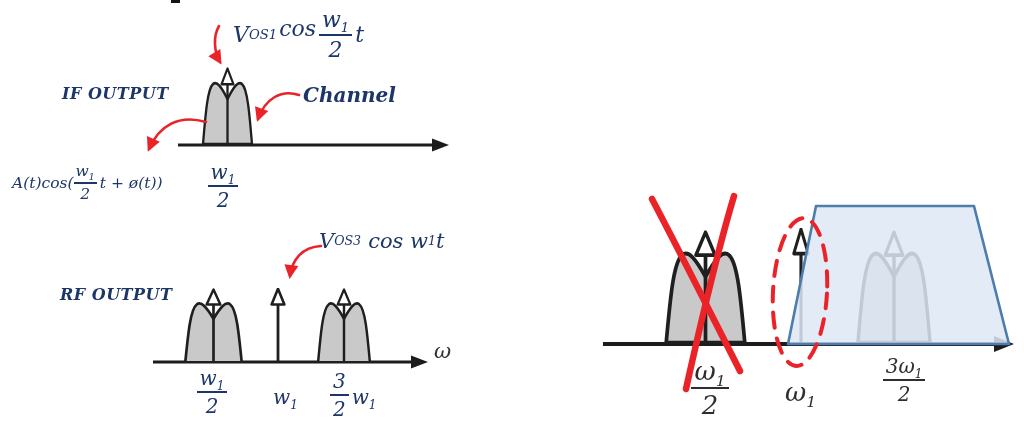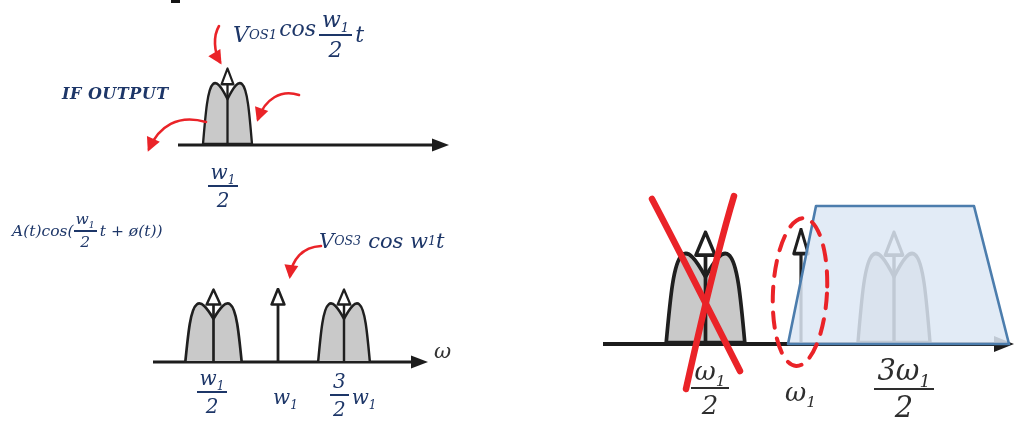--- a/index.html
+++ b/index.html
@@ -19,21 +19,21 @@
   .red-arrow{stroke:var(--red,#ea2328);stroke-width:2.6;fill:none;stroke-linecap:round;}
   .red-x{stroke:var(--red,#ea2328);stroke-width:6.5;fill:none;stroke-linecap:round;}
   .red-ellipse{stroke:var(--red,#ea2328);stroke-width:4;fill:none;stroke-dasharray:15 11;stroke-linecap:round;}
   .filter-trap{fill:var(--filter_fill,#dde8f4);fill-opacity:.85;stroke:var(--filter_stroke,#4c7dad);stroke-width:2.6;stroke-linejoin:round;}
 
   
   .lbl{position:absolute;color:var(--navy,#1d3668);font-style:italic;line-height:1.05;white-space:nowrap;}
   .title{font-weight:bold;font-size:16px;letter-spacing:.5px;}
   .math22{font-size:22px;display:flex;align-items:center;}
   .math21{font-size:21px;display:flex;align-items:center;}
-  .math15{font-size:15.5px;display:flex;align-items:center;margin-top:48px;}
+  .math15{font-size:15.5px;display:flex;align-items:center;}
   .dark{color:var(--right_label,#2e2e2e);}
   sub{font-size:60%;line-height:0;}
   .fn{margin:0 3px 12px 2px;}
   .fnsp{margin-left:7px;font-style:italic;}
   .frac{display:inline-flex;flex-direction:column;align-items:center;line-height:1;vertical-align:middle;}
   .frac .num{padding:0 3px 3px;border-bottom:2px solid currentColor;}
   .frac .den{padding-top:3px;}
   .frac.small .num{padding:0 2px 2px;}
   .frac.heavy .num{border-bottom-width:2.5px;}
   .tickc{text-align:center;display:flex;justify-content:center;}
@@ -49,21 +49,21 @@
   #if-signal{left:12px;top:164px;}
   #if-tick{left:203px;top:162px;width:40px;font-size:20px;}
   #rf-title{left:60px;top:287px;}
   #rf-spur{left:319px;top:230px;}
   #rf-tick1{left:192px;top:368px;width:40px;font-size:20px;}
   #rf-tick2{left:273px;top:387px;font-size:20px;}
   #rf-tick3{left:330px;top:371px;font-size:20px;display:flex;}
   #rf-axis-label{left:434px;top:340px;font-size:21px;color:#333;}
   #f-tick1{left:684px;top:358px;width:52px;font-size:26px;}
   #f-tick2{left:785px;top:379px;font-size:26px;}
-  #f-tick3{left:872px;top:356px;width:64px;font-size:29px;}
+  #f-tick3{left:872px;top:356px;width:64px;font-size:20px;}
 </style>
 </head>
 <body>
 
 <div id="stage">
 
   <svg id="diagram-svg" viewBox="0 0 1024 436">
     <defs>
       <symbol id="twin-hump" viewBox="0 0 80 100" preserveAspectRatio="none">
         <path class="spectrum-path" d="M3,99 C7,58 10,28 18,22 C24,17 31,26 40,41 C49,26 56,17 62,22 C70,28 73,58 77,99 Z"></path>
@@ -118,37 +118,39 @@
     <span>V</span>
       <sub>OS1</sub>
       <span class="fn">cos</span>
       <span class="frac">
         <span class="num"><span>w</span><sub>1</sub></span>
         <span class="den">2</span>
       </span>
       <span class="argt">t</span>
   </div>
 
+  <div class="lbl" id="channel-label">Channel</div>
 
   <div class="lbl math15" id="if-signal">
     <span>A(t)cos(</span>
       <span class="frac small">
         <span class="num"><span>w</span><sub>1</sub></span>
         <span class="den">2</span>
       </span>
       <span class="argt">t + ø(t))</span>
   </div>
 
   <div class="lbl tickc" id="if-tick">
     <span class="frac">
         <span class="num"><span>w</span><sub>1</sub></span>
         <span class="den">2</span>
       </span>
   </div>
 
+  <div class="lbl title" id="rf-title">RF OUTPUT</div>
 
   <div class="lbl math21" id="rf-spur">
     <span>V</span>
       <sub>OS3</sub>
       <span class="fnsp">cos w</span>
       <sub>1</sub>
       <span>t</span>
   </div>
 
   <div class="lbl tickc" id="rf-tick1">

